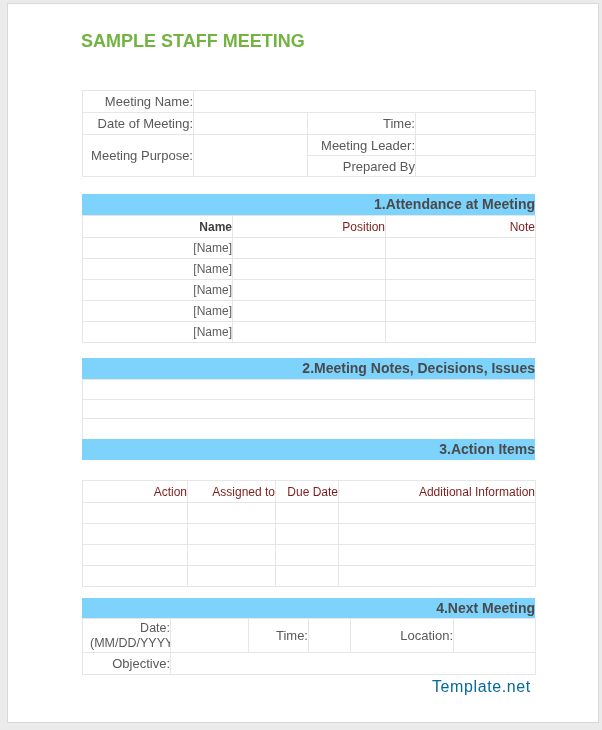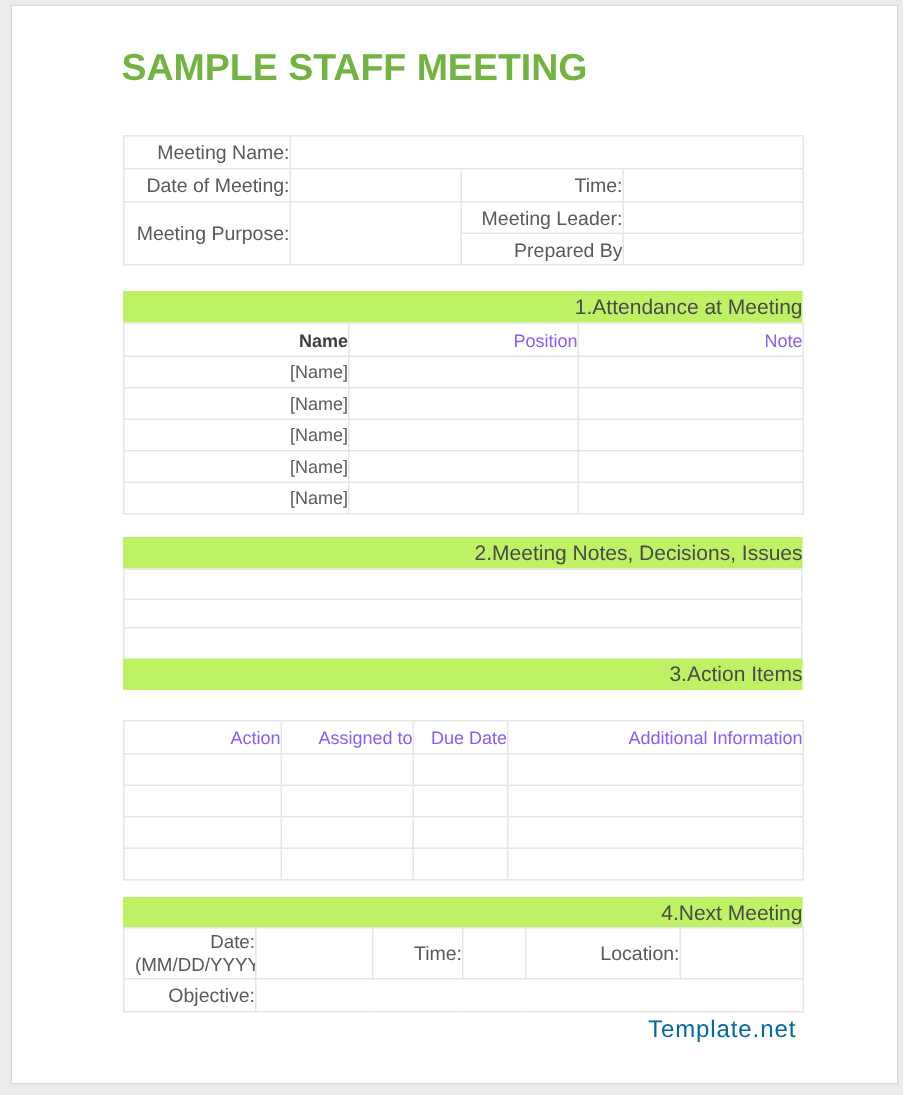--- a/index.html
+++ b/index.html
@@ -11,37 +11,37 @@
     overflow:hidden;
   }
   .page {
     position:absolute; left:7px; top:3px;
     width:592px; height:720px;
     background:#ffffff;
     border:1px solid #d9d9d9;
   }
   .doc-title {
     position:absolute; left:73px; top:27px;
-    font-size:25px; font-weight:bold;
+    font-size:18px; font-weight:bold;
     color:#72b342; letter-spacing:0px;
   }
   .block { position:absolute; left:74px; width:453px;text-align:right; }
   table { border-collapse:collapse; table-layout:fixed; width:453px; }
   td {
     border:1px solid #e6e6e6;
     font-size:13px; color:#595959;
     padding:0 0 0 7px; vertical-align:middle;
     overflow:hidden; white-space:nowrap;
   }
   .section-bar {
-    height:21px; background:#bef264;
-    font-size:14px; font-weight:normal; color:#4a4a4a;
+    height:21px; background:#7dd3fc;
+    font-size:14px; font-weight:bold; color:#4a4a4a;
     line-height:21px; padding-left:8px;
   }
-  .col-head td { font-size:12px; color:#8b5cf6; }
+  .col-head td { font-size:12px; color:#7f1d1d; }
   .col-head td.first { font-weight:bold; color:#3f3f3f; }
   .name-cell { font-size:12px; color:#5d5d5d; }
   .small-label { font-size:12.5px; line-height:15px; white-space:normal;margin-top:12px; }
   .watermark {
     position:absolute; left:424px; top:674px;
     font-size:16px; font-weight:500;
     color:#0369a1; letter-spacing:0.6px;
   }
 </style>
 </head>

